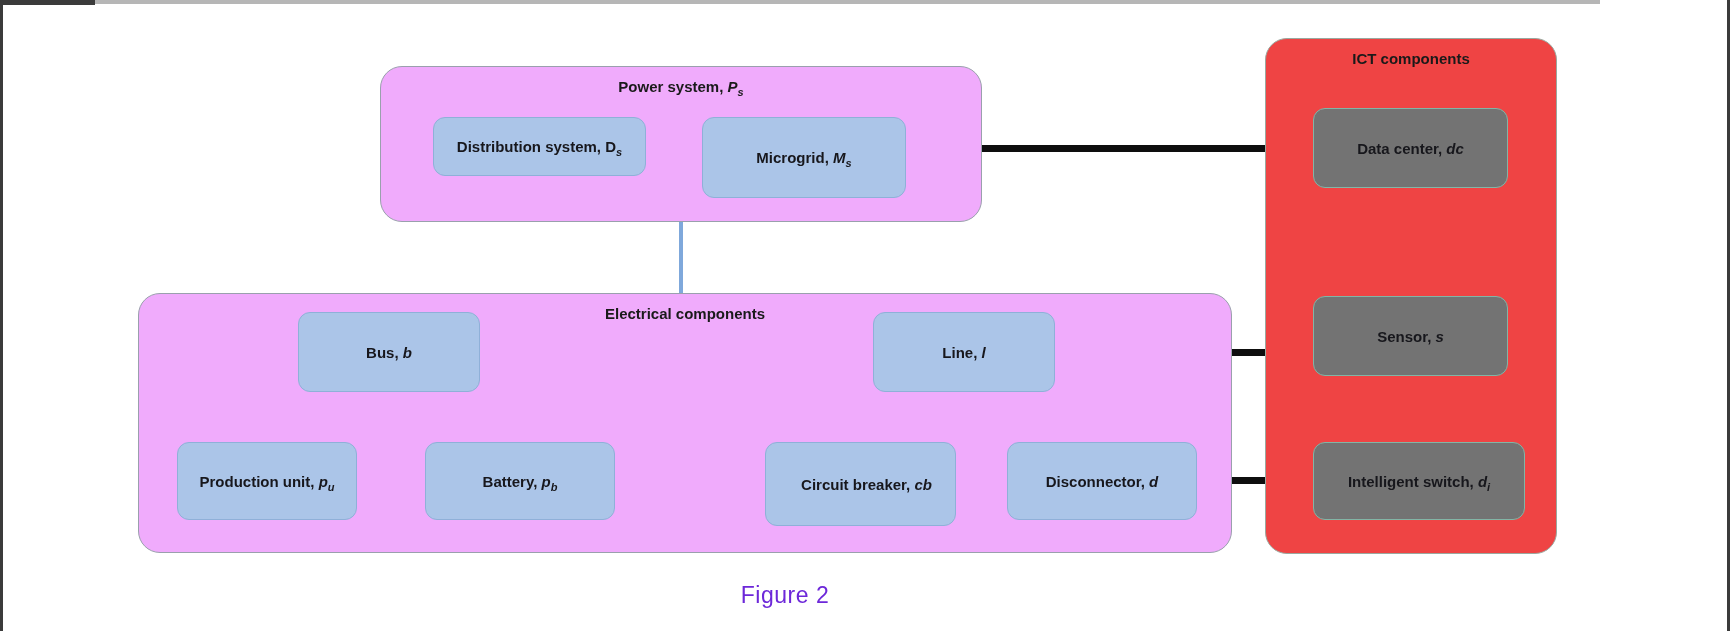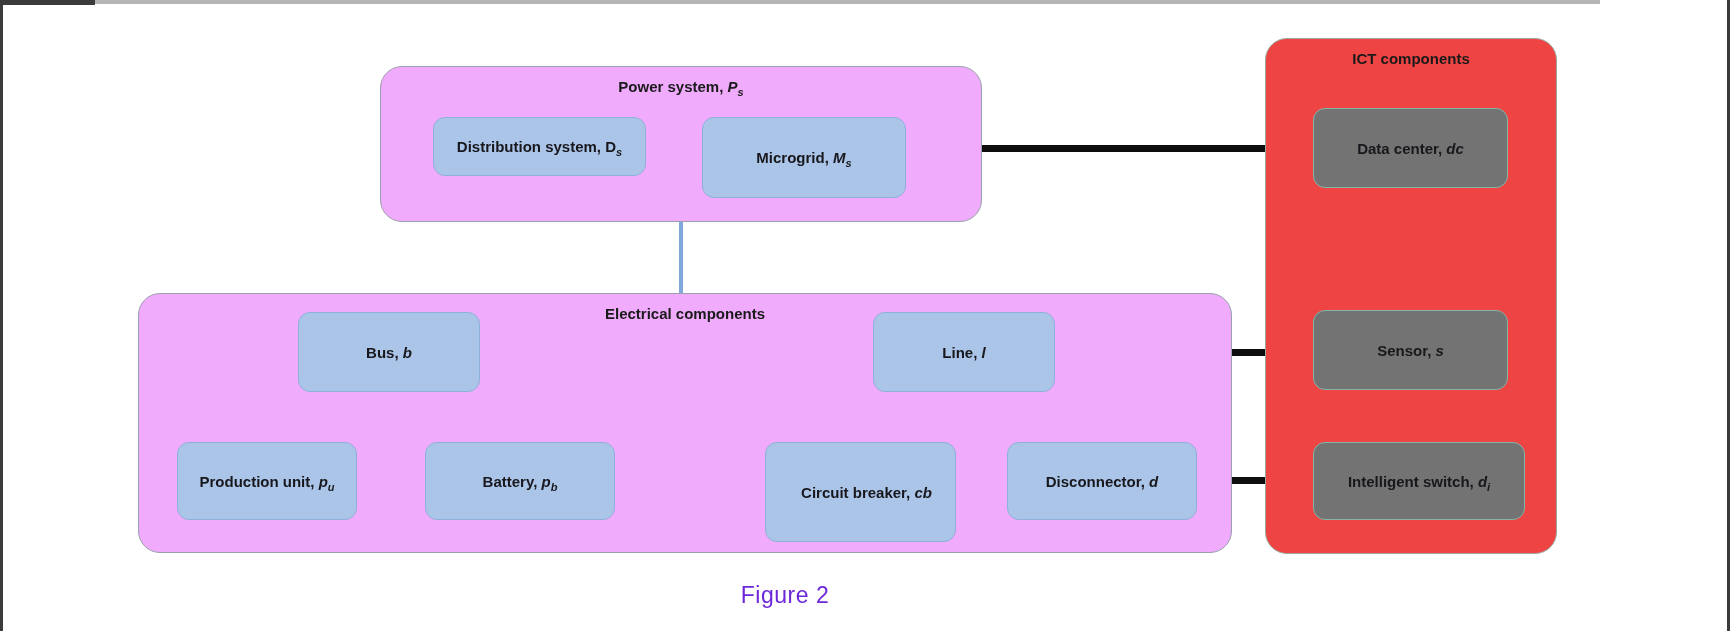--- a/index.html
+++ b/index.html
@@ -100,34 +100,34 @@
   </div>
   <div class="node blue" style="left:873px;top:312px;width:182px;height:80px;">
     <span class="lbl"><span>Line, </span><i>l</i></span>
   </div>
   <div class="node blue" style="left:177px;top:442px;width:180px;height:78px;">
     <span class="lbl"><span>Production unit, </span><i>p</i><sub>u</sub></span>
   </div>
   <div class="node blue" style="left:425px;top:442px;width:190px;height:78px;">
     <span class="lbl"><span>Battery, </span><i>p</i><sub>b</sub></span>
   </div>
-  <div class="node blue" style="left:765px;top:442px;width:191px;height:100px;padding-left:12px;">
+  <div class="node blue" style="left:765px;top:442px;width:191px;height:84px;padding-left:12px;">
     <span class="lbl"><span>Circuit breaker, </span><i>cb</i></span>
   </div>
   <div class="node blue" style="left:1007px;top:442px;width:190px;height:78px;">
     <span class="lbl"><span>Disconnector, </span><i>d</i></span>
   </div>
 
   <div class="group green" style="left:1265px;top:38px;width:292px;height:516px;">
     <div class="group-title">ICT components</div>
   </div>
   <div class="node green" style="left:1313px;top:108px;width:195px;height:80px;">
     <span class="lbl"><span>Data center, </span><i>dc</i></span>
   </div>
-  <div class="node green" style="left:1313px;top:310px;width:195px;height:80px;">
+  <div class="node green" style="left:1313px;top:296px;width:195px;height:80px;">
     <span class="lbl"><span>Sensor, </span><i>s</i></span>
   </div>
   <div class="node green" style="left:1313px;top:442px;width:212px;height:78px;">
     <span class="lbl"><span>Intelligent switch, </span><i>d</i><sub>i</sub></span>
   </div>
 
   <div class="caption">Figure 2</div>
 
 </div>
 

